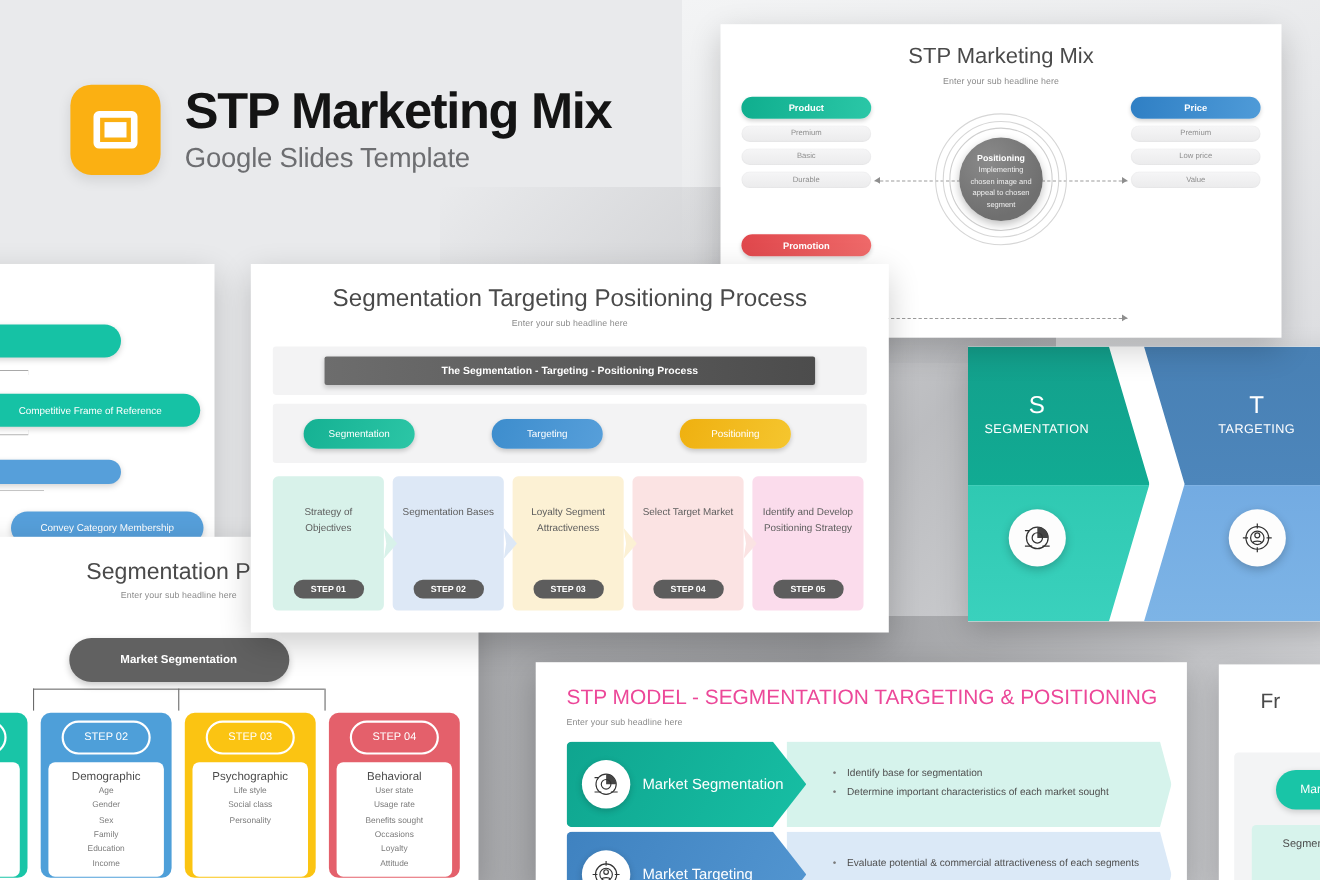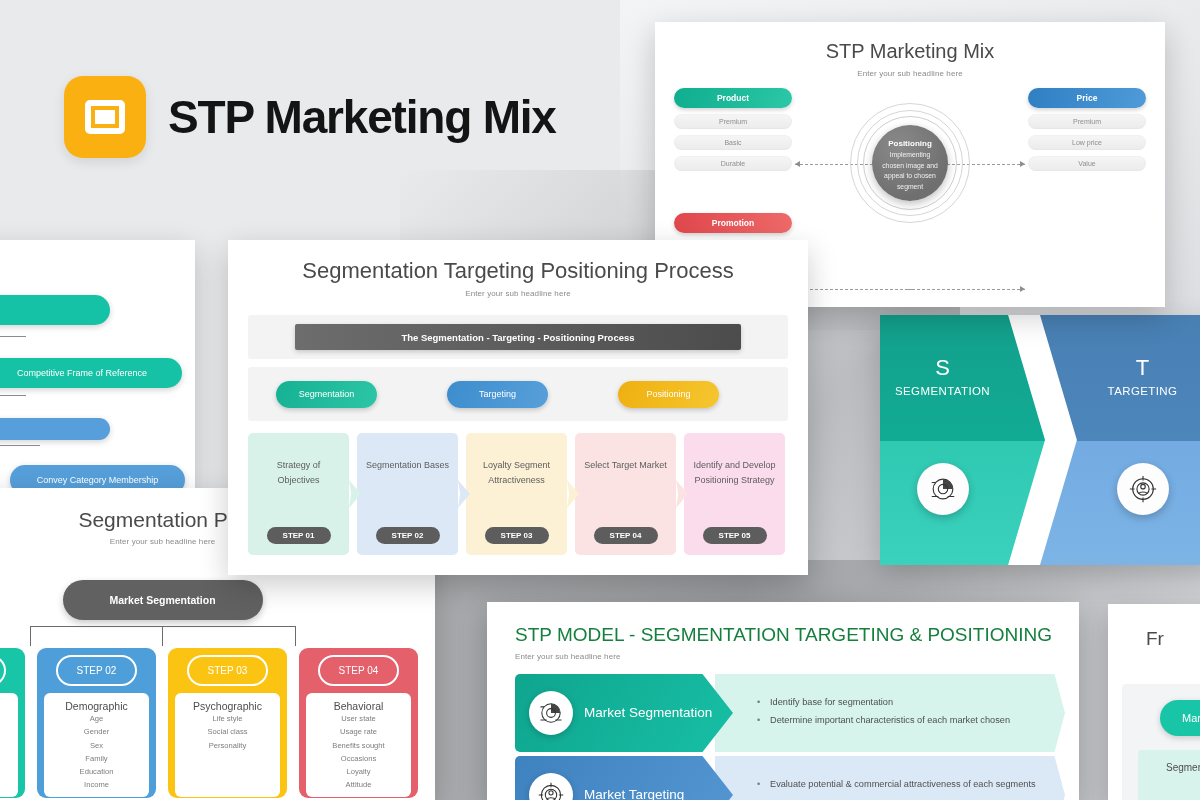--- a/index.html
+++ b/index.html
@@ -220,21 +220,21 @@
   }
   .chev-icon {
     position: absolute; top: 148px; left: 50%; transform: translateX(-50%);
     width: 52px; height: 52px; border-radius: 50%; background: #fdfdfd;
     box-shadow: 0 3px 9px rgba(0,0,0,.22);
     display: flex; align-items: center; justify-content: center;
   }
 
   
   #slide-model { left: 487px; top: 602px; width: 592px; height: 200px; }
-  #slide-model .m-title { font-size: 19px; color: #15803d; margin: 22px 0 0 28px; white-space: nowrap; }
+  #slide-model .m-title { font-size: 19px; color: #ec4899; margin: 22px 0 0 28px; white-space: nowrap; }
   #slide-model .slide-sub { margin: 6px 0 0 28px; }
   .model-rows { position: absolute; left: 28px; top: 72px; right: 14px; }
   .model-row { position: relative; height: 78px; margin-bottom: 4px; }
   .model-left {
     position: absolute; left: 0; top: 0; width: 218px; height: 78px;
     clip-path: polygon(0 0, 86% 0, 100% 50%, 86% 100%, 0 100%);
     display: flex; align-items: center; gap: 11px; padding-left: 14px;
     border-radius: 5px 0 0 5px;
   }
   .model-row.r-teal .model-left { background: linear-gradient(120deg,#0fa58f,#17bfa4); }
@@ -463,21 +463,21 @@
 
   <div class="slide" id="slide-model">
     <div class="m-title">STP MODEL - SEGMENTATION TARGETING &amp; POSITIONING</div>
     <div class="slide-sub">Enter your sub headline here</div>
     <div class="model-rows">
 
       <div class="model-row r-teal">
         <div class="model-right">
           <ul class="model-bullets">
             <li>Identify base for segmentation</li>
-            <li>Determine important characteristics of each market chosen</li>
+            <li>Determine important characteristics of each market sought</li>
           </ul>
         </div>
         <div class="model-left">
           <div class="model-ico">
             <svg width="28" height="28" viewBox="0 0 32 32" fill="none" stroke="#333" stroke-width="1.2">
               <circle cx="16" cy="16" r="10.5"></circle>
               <path d="M16 5.5A10.5 10.5 0 0 1 26.5 16H16z" fill="#444" stroke="none"></path>
               <circle cx="16" cy="16" r="5"></circle>
               <path d="M4 24h7M21 24h7M4 9h4"></path>
             </svg>
@@ -517,16 +517,17 @@
   </div>
 
   <div id="brand">
     <div id="brand-logo">
       <span class="glyph">
           <i></i>
         </span>
     </div>
     <div id="brand-text">
       <div class="t1">STP Marketing Mix</div>
+      <div class="t2">Google Slides Template</div>
     </div>
   </div>
 
 </div>
 
 </body></html>

